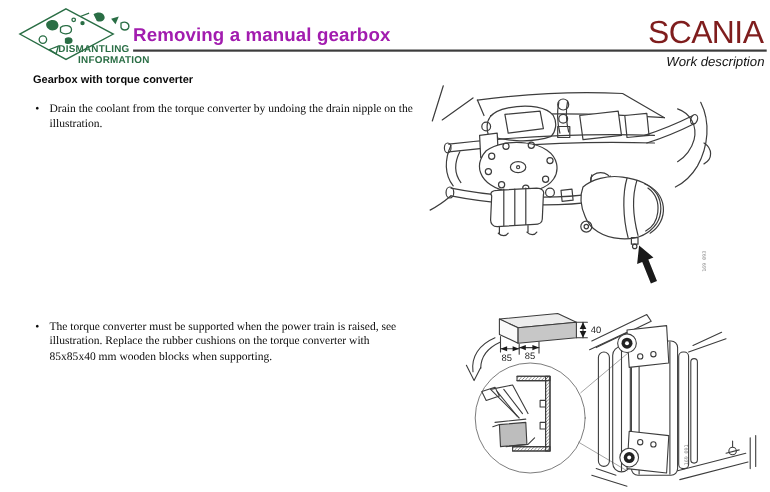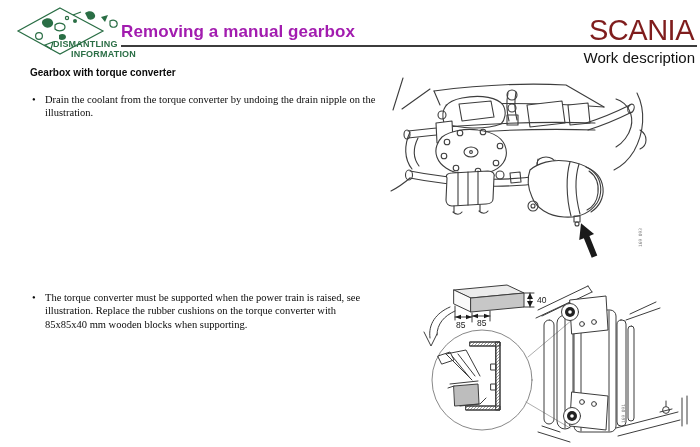--- a/index.html
+++ b/index.html
@@ -12,21 +12,21 @@
   .logo-line{position:absolute;font-weight:bold;color:#2a6e45;font-size:9px;
              letter-spacing:.2px;white-space:nowrap;}
   .logo-line.l1{left:38px;top:34px;text-align:center;}
   .logo-line.l2{left:28px;top:44px;margin-left:28px;}
 
   .page-title{position:absolute;left:121px;top:22px;margin:0;font-size:17px;
               font-weight:bold;color:#a21caf;letter-spacing:.1px;white-space:nowrap;}
   .header-rule{position:absolute;left:121px;top:45px;width:576px;height:2px;background:#3c3c3c;}
   .brand{position:absolute;right:6px;top:14px;font-size:29px;font-weight:400;
          color:#7f1d1d;letter-spacing:-.5px;white-space:nowrap;}
-  .work-desc{position:absolute;right:5px;top:49px;font-size:15px;color:#111;}
+  .work-desc{position:absolute;right:5px;top:49px;font-size:12px;color:#111;font-style:italic;}
 
   
   .section-heading{position:absolute;left:30px;top:67px;margin:0;font-size:10px;
                    font-weight:bold;color:#0a0a0a;white-space:nowrap;}
   .bullet{position:absolute;left:30px;width:348px;font-family:"Liberation Serif",serif;
           font-size:10.5px;line-height:1.28;color:#0a0a0a;}
   .bullet .dot{position:absolute;left:2px;top:0;}
   .bullet p{margin:0 0 0 15px;}
   .bullet.b1{top:93px;}
   .bullet.b2{top:291px;}

